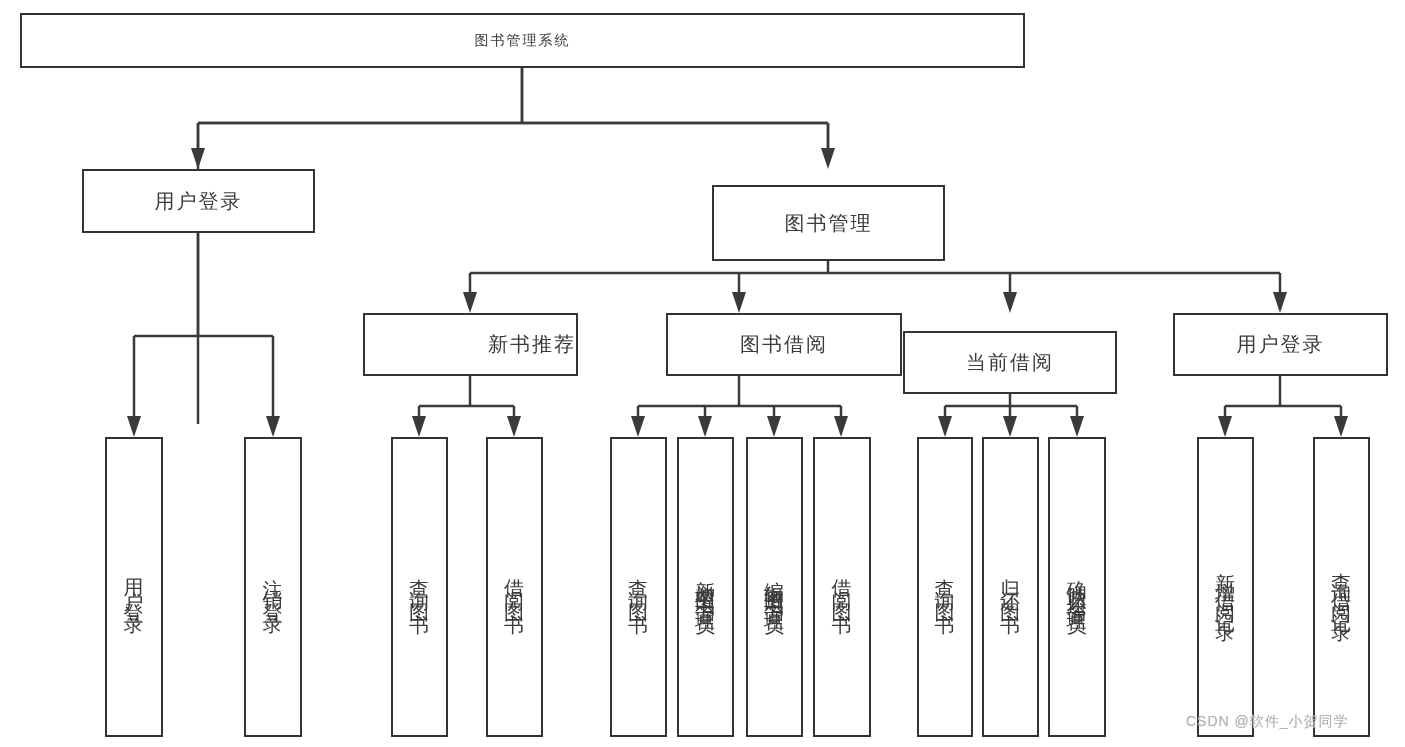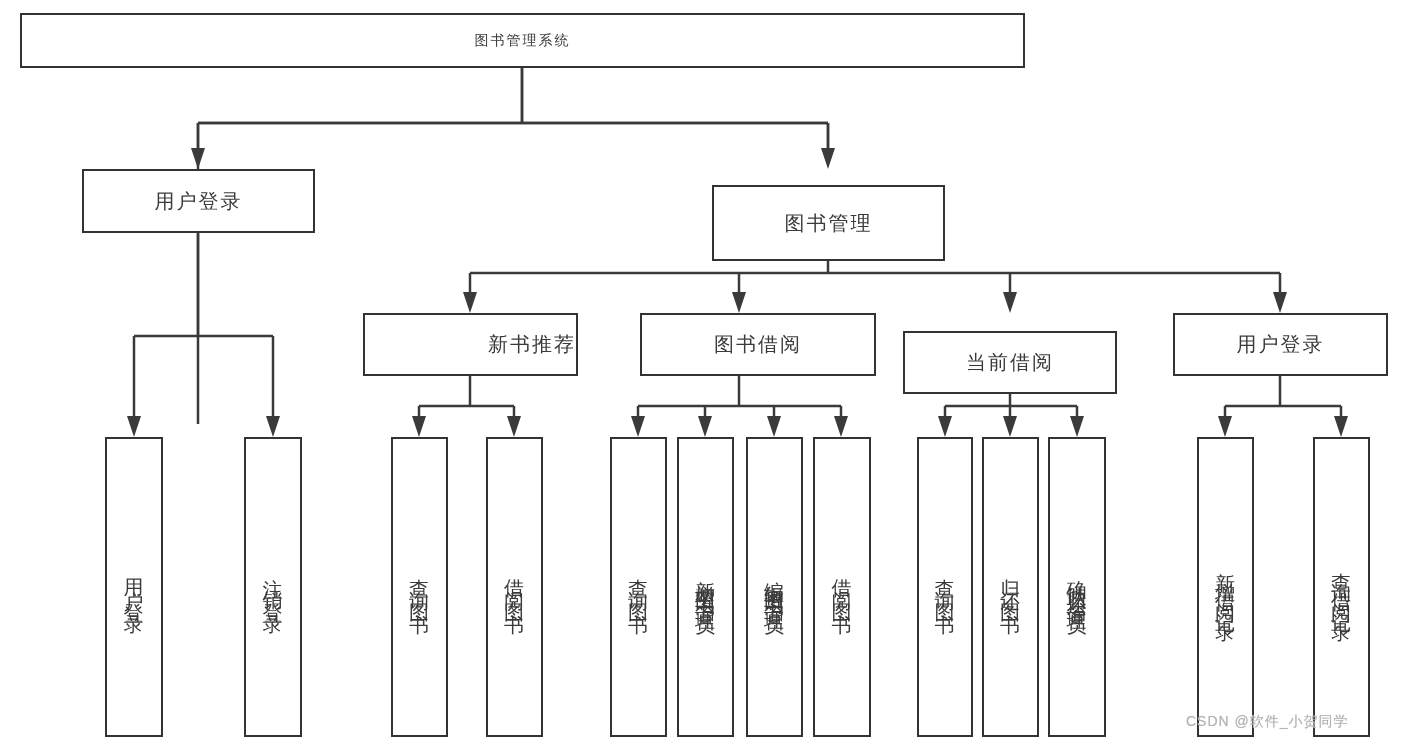--- a/index.html
+++ b/index.html
@@ -139,21 +139,21 @@
   <div class="box" style="left:82px; top:169px; width:233px; height:64px;">
     <span>用户登录</span>
   </div>
   <div class="box" style="left:712px; top:185px; width:233px; height:76px;">
     <span>图书管理</span>
   </div>
 
   <div class="box" style="left:363px; top:313px; width:215px; height:63px;justify-content:flex-end;">
     <span>新书推荐</span>
   </div>
-  <div class="box" style="left:640px; top:313px; width:236px; height:63px;">
+  <div class="box" style="left:666px; top:313px; width:236px; height:63px;">
     <span>图书借阅</span>
   </div>
   <div class="box" style="left:903px; top:331px; width:214px; height:63px;">
     <span>当前借阅</span>
   </div>
   <div class="box" style="left:1173px; top:313px; width:215px; height:63px;">
     <span>用户登录</span>
   </div>
 
   <div class="vbox sp-4" style="left:105px; top:437px; width:58px; height:300px;">

